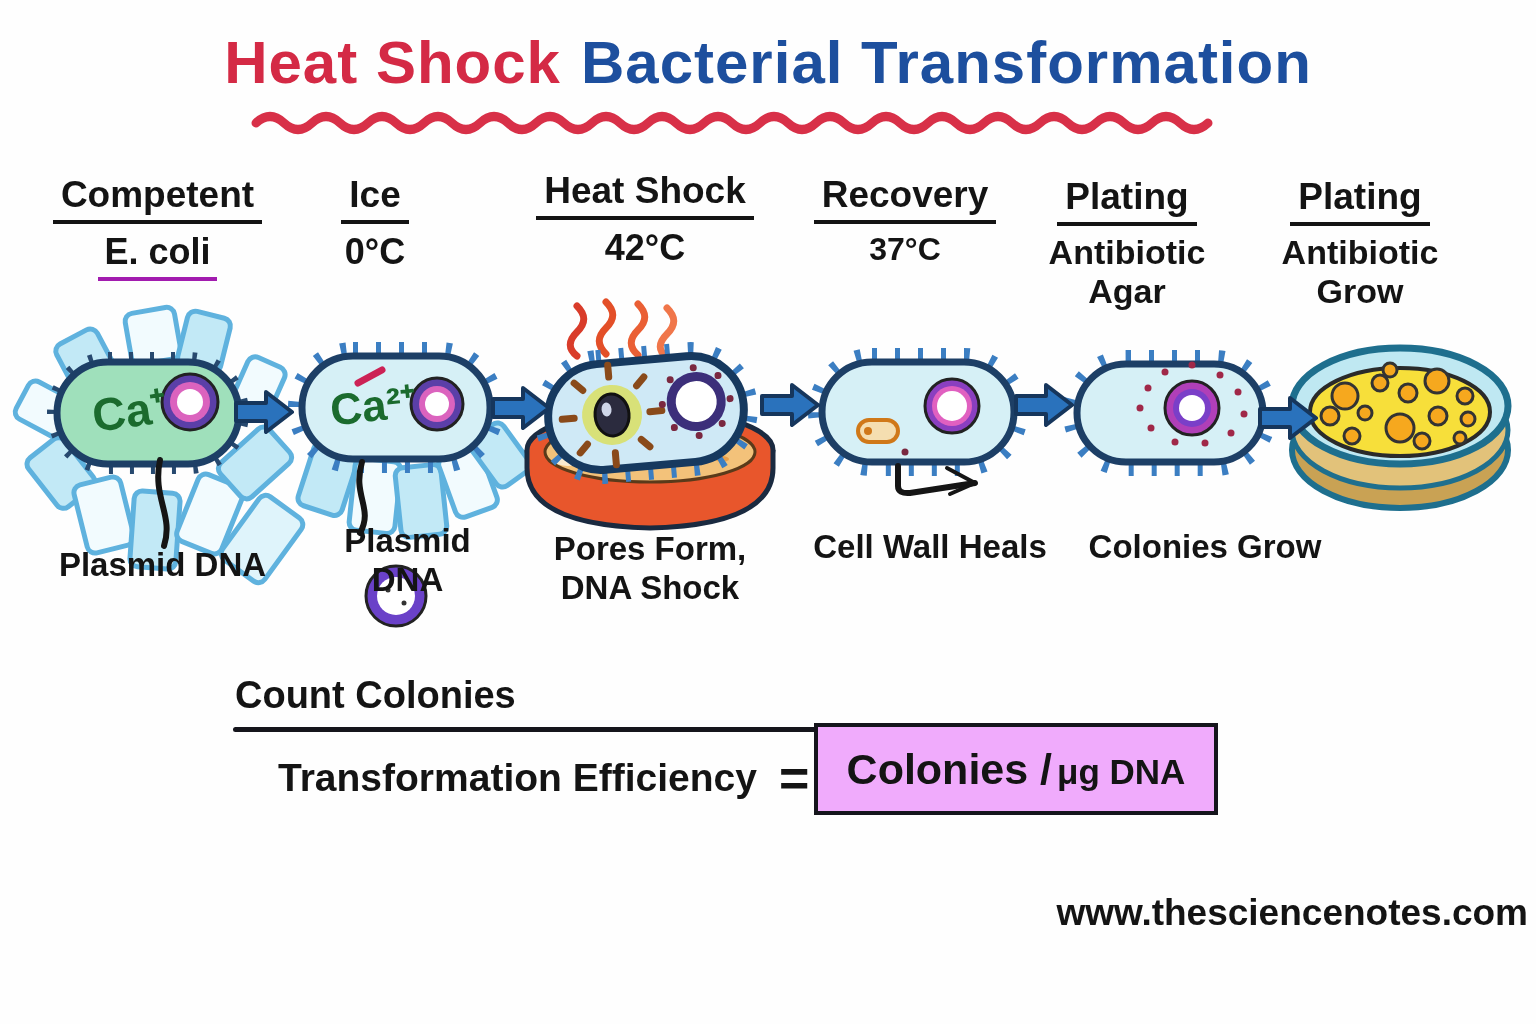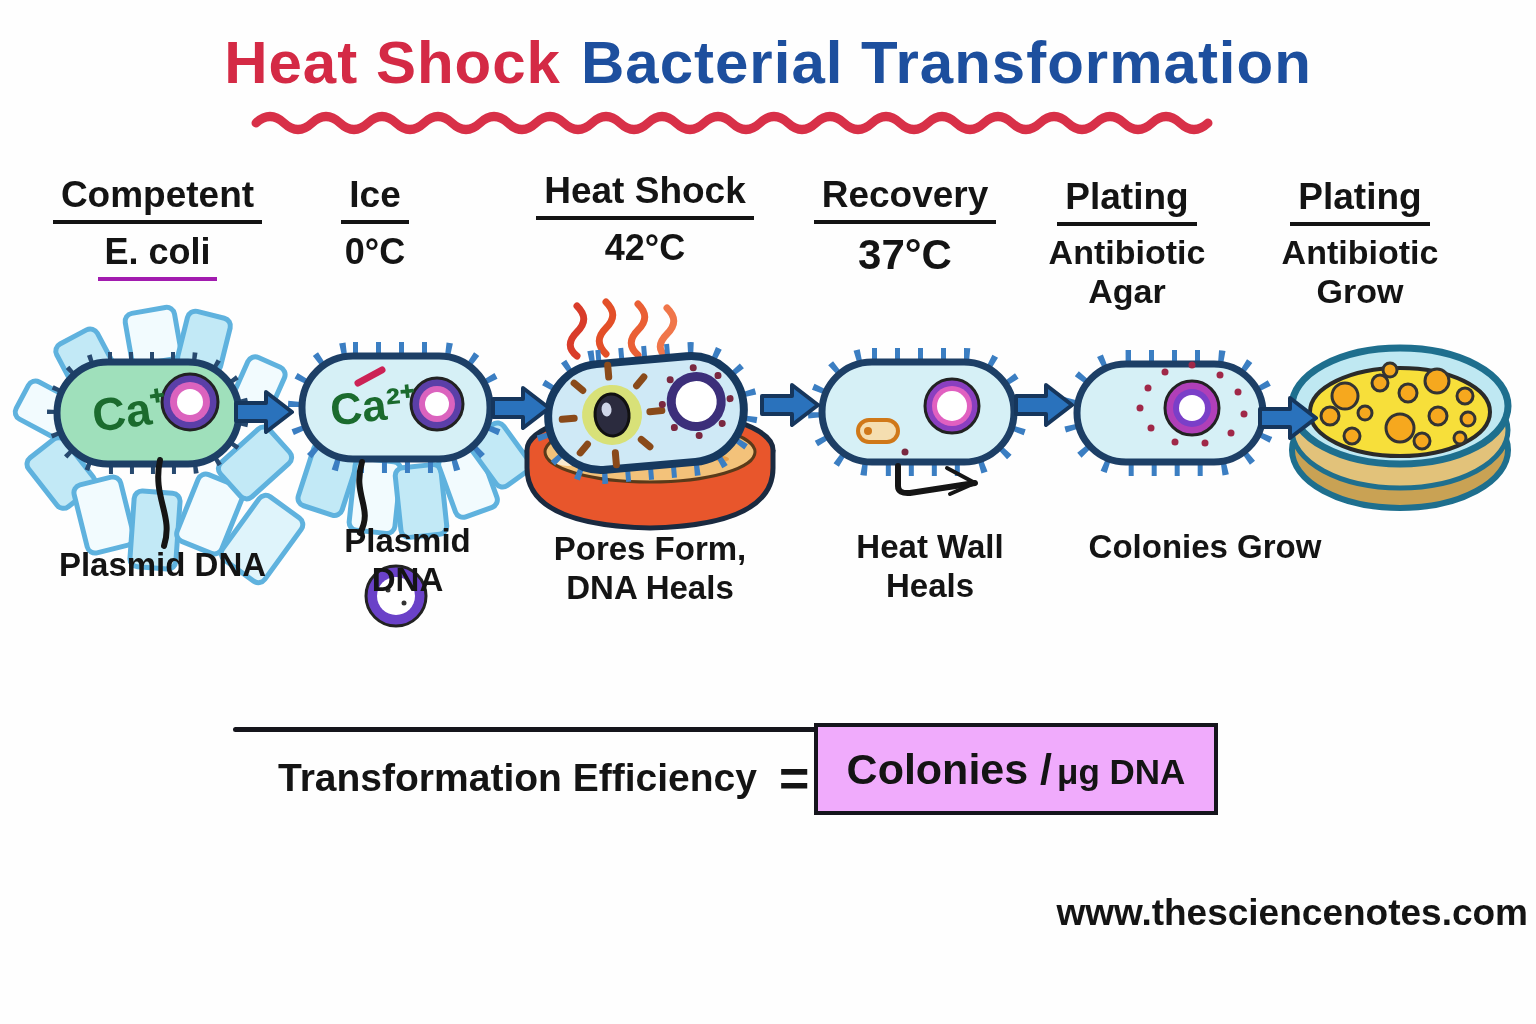--- a/index.html
+++ b/index.html
@@ -206,45 +206,46 @@
 <div class="step" style="left:290px;top:176px;width:170px;">
   <span class="t">Ice</span>
   <div class="sub" style="font-size:36px;">0°C</div>
 </div>
 <div class="step" style="left:525px;top:172px;width:240px;">
   <span class="t">Heat Shock</span>
   <div class="sub" style="font-size:36px;">42°C</div>
 </div>
 <div class="step" style="left:800px;top:176px;width:210px;">
   <span class="t">Recovery</span>
-  <div class="sub" style="font-size:42px;">37°C</div>
+  <div class="sub" style="font-size:32px;">37°C</div>
 </div>
 <div class="step" style="left:1032px;top:178px;width:190px;">
   <span class="t">Plating</span>
   <div class="sub">Antibiotic</div>
   <div class="sub" style="margin-top:0;">Agar</div>
 </div>
 <div class="step" style="left:1265px;top:178px;width:190px;">
   <span class="t">Plating</span>
   <div class="sub">Antibiotic</div>
   <div class="sub" style="margin-top:0;">Grow</div>
 </div>
 
 <div class="ca abs" style="left:92px;top:378px;font-size:46px;transform:rotate(-8deg);">Ca⁺</div>
 <div class="ca abs" style="left:330px;top:374px;font-size:44px;transform:rotate(-6deg);">Ca²⁺</div>
 
 <div class="cap" style="left:55px;top:546px;width:215px;">Plasmid DNA</div>
 <div class="cap" style="left:305px;top:522px;width:205px;">Plasmid DNA</div>
 <div class="cap" style="left:540px;top:530px;width:220px;">
   <div>Pores Form,</div>
-  <div>DNA Heals</div>
-</div>
-<div class="cap" style="left:810px;top:528px;width:240px;">Heat Wall Heals</div>
+  <div>DNA Shock</div>
+</div>
+<div class="cap" style="left:810px;top:528px;width:240px;">Cell Wall Heals</div>
 <div class="cap" style="left:1085px;top:528px;width:240px;">Colonies Grow</div>
 
+<div class="abs count">Count Colonies</div>
 <div class="abs fline"></div>
 <div class="abs teff">
   <span>Transformation Efficiency</span><span class="eq">=</span>
 </div>
 <div class="abs fbox">
   <span class="r1">Colonies /</span>
   <span class="r2">μg DNA</span>
 </div>
 
 <div class="abs footer">www.thesciencenotes.com</div>

